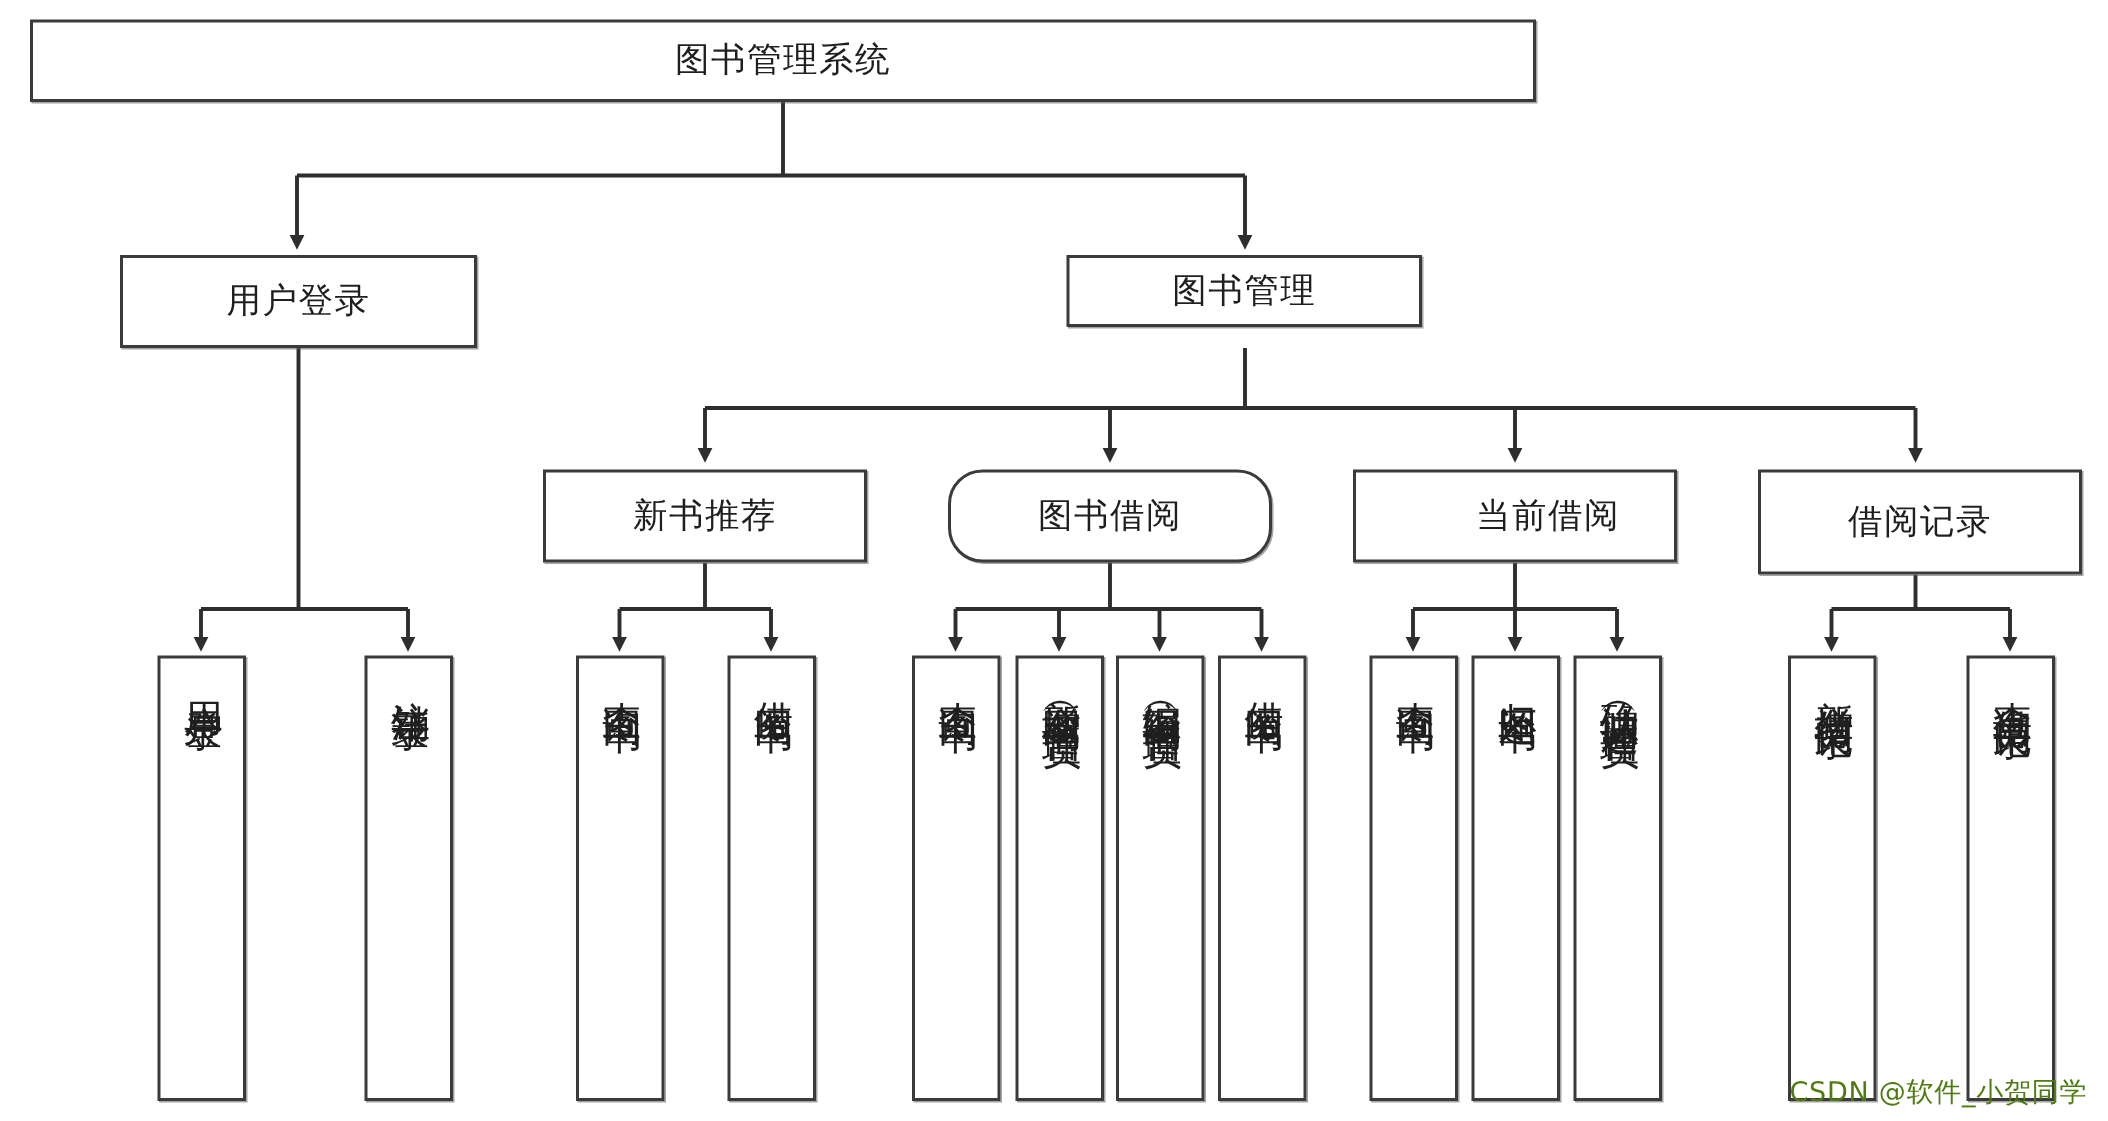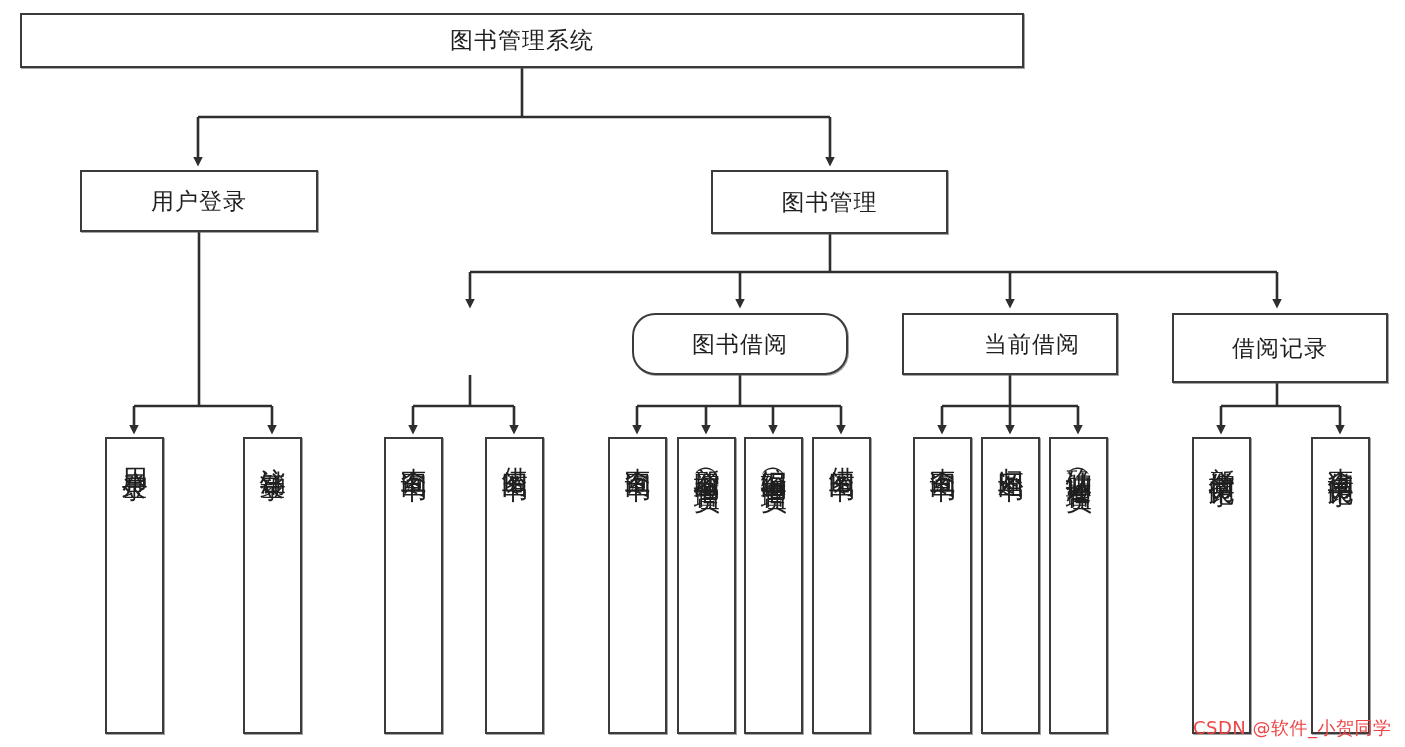--- a/index.html
+++ b/index.html
@@ -41,21 +41,21 @@
     writing-mode:vertical-rl;
     text-orientation:upright;
     font-size:26px;
     line-height:1.05;
     letter-spacing:3px;
     white-space:nowrap;
   }
 
   .watermark{
     position:absolute;
-    color:#ef4444;
+    color:#4d7c0f;
     font-size:18px;
     letter-spacing:.5px;
     white-space:nowrap;
     user-select:none;
   }
 </style>
 </head>
 <body>
 
 <div id="canvas">
@@ -110,24 +110,27 @@
     </g>
   </svg>
 
   <div class="node" style="left:20px;top:13px;width:1004px;height:55px;">
     <span class="lbl">图书管理系统</span>
   </div>
 
   <div class="node" style="left:80px;top:170px;width:238px;height:62px;">
     <span class="lbl">用户登录</span>
   </div>
-  <div class="node" style="left:711px;top:170px;width:237px;height:64px;">
+  <div class="node" style="left:711px;top:170px;width:237px;height:48px;">
     <span class="lbl">图书管理</span>
   </div>
 
+  <div class="node" style="left:362px;top:313px;width:216px;height:62px;">
+    <span class="lbl">新书推荐</span>
+  </div>
   <div class="node" style="left:632px;top:313px;width:216px;height:62px;border-radius:23px;">
     <span class="lbl">图书借阅</span>
   </div>
   <div class="node" style="left:902px;top:313px;width:216px;height:62px;padding-left:44px;">
     <span class="lbl">当前借阅</span>
   </div>
   <div class="node" style="left:1172px;top:313px;width:216px;height:70px;">
     <span class="lbl">借阅记录</span>
   </div>
 

